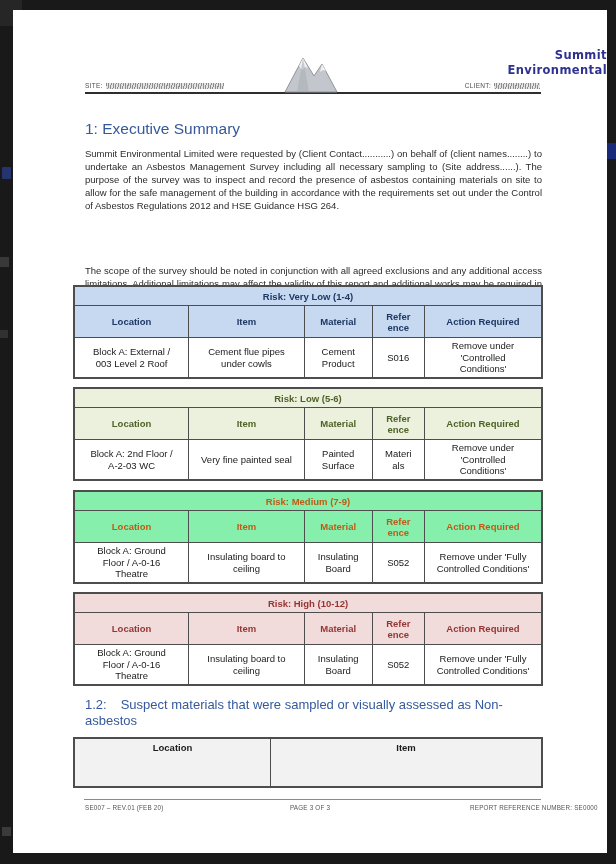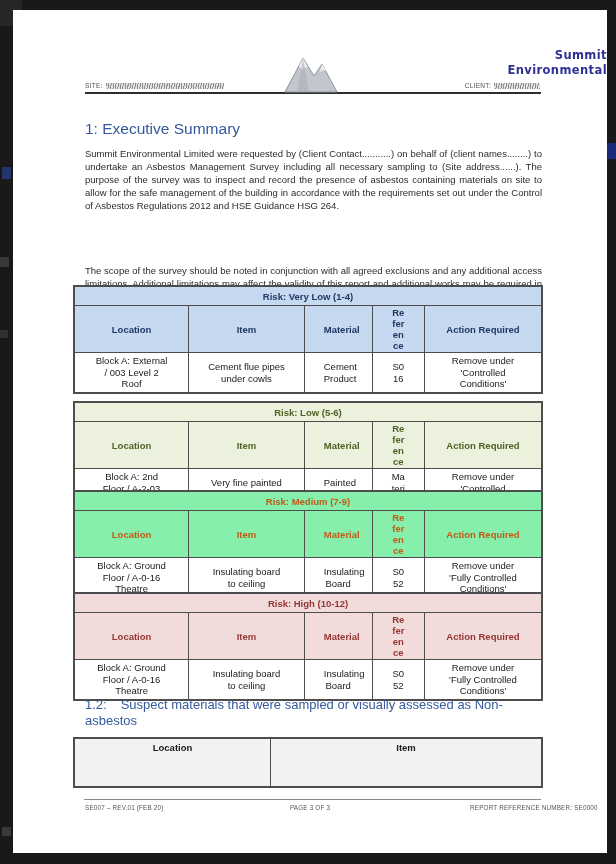--- a/index.html
+++ b/index.html
@@ -47,22 +47,22 @@
   .para1{top:137px;}
   .para2{top:206px;margin-top:48px;}
   .h2{position:absolute;left:72px;width:458px;font-size:13px;line-height:16px;color:#35599c;}
   .h2 .num{padding-right:14px;}
   .h2-11{top:252px;}
   .h2-12{top:687px;}
 
   
   .rt{position:absolute;left:60px;width:470px;border-collapse:collapse;table-layout:fixed;
       font-size:9.5px;}
-  .rt-1{top:275px;} .rt-2{top:391px;} .rt-3{top:480px;} .rt-4{top:582px;}
-  .rt td,.rt th{border:1px solid #4d4d4d;text-align:center;vertical-align:middle;padding:1px 19px;}
+  .rt-1{top:275px;} .rt-2{top:377px;} .rt-3{top:480px;} .rt-4{top:582px;}
+  .rt td,.rt th{border:1px solid #4d4d4d;text-align:center;vertical-align:middle;padding:1px 11px;}
   .rt{border:2px solid #4d4d4d;}
   .rt .band{height:16px;font-weight:bold;}
   .rt th{height:29px;font-weight:bold;}
   .rt td.cell{height:37px;background:#fff;color:#1a1a1a;line-height:11.5px;}
   .rt .brk{word-break:break-all;}
   .t-blue  .band,.t-blue  th{background:#c6d9f1;color:#1f3864;}
   .t-green .band,.t-green th{background:#ebf1dd;color:#4f6228;}
   .t-orange .band,.t-orange th{background:#86efac;color:#bf5b16;}
   .t-red   .band,.t-red   th{background:#f2dcdb;color:#943634;}
 

